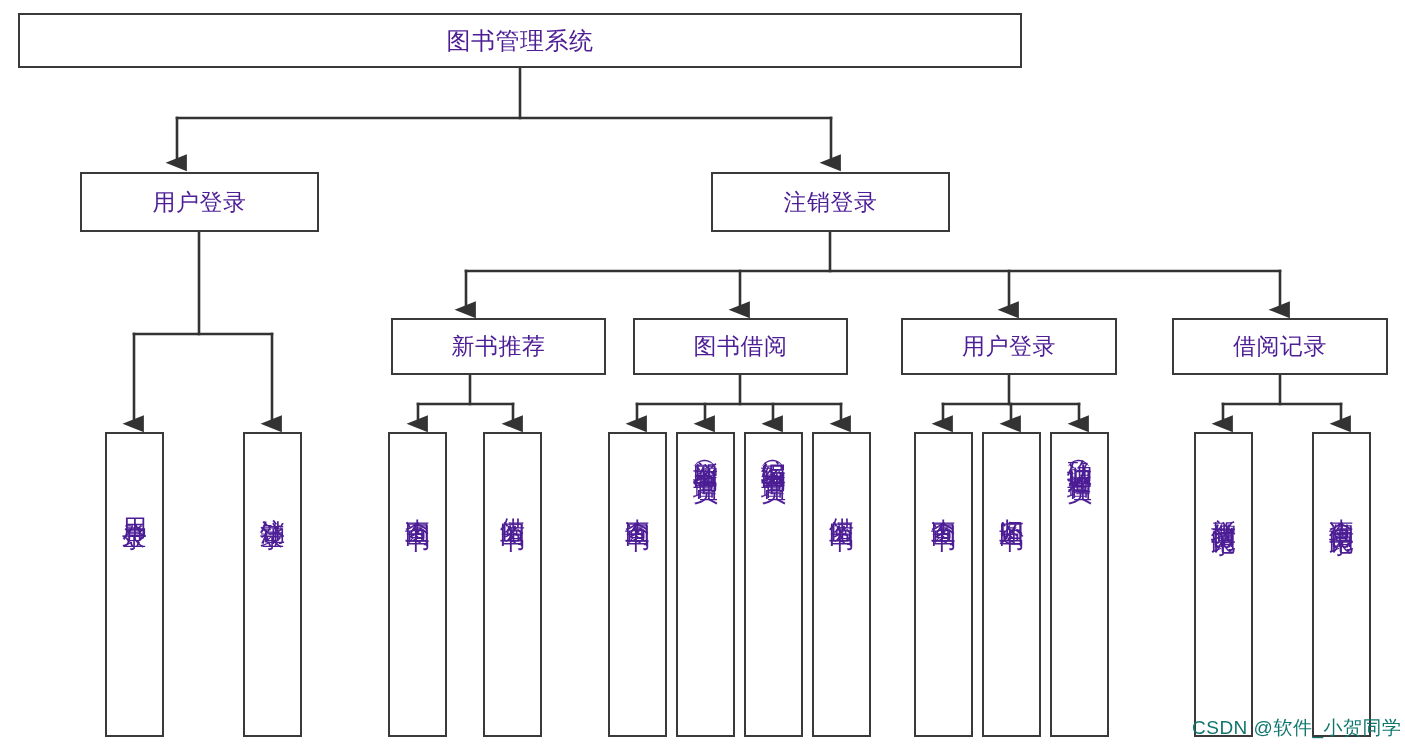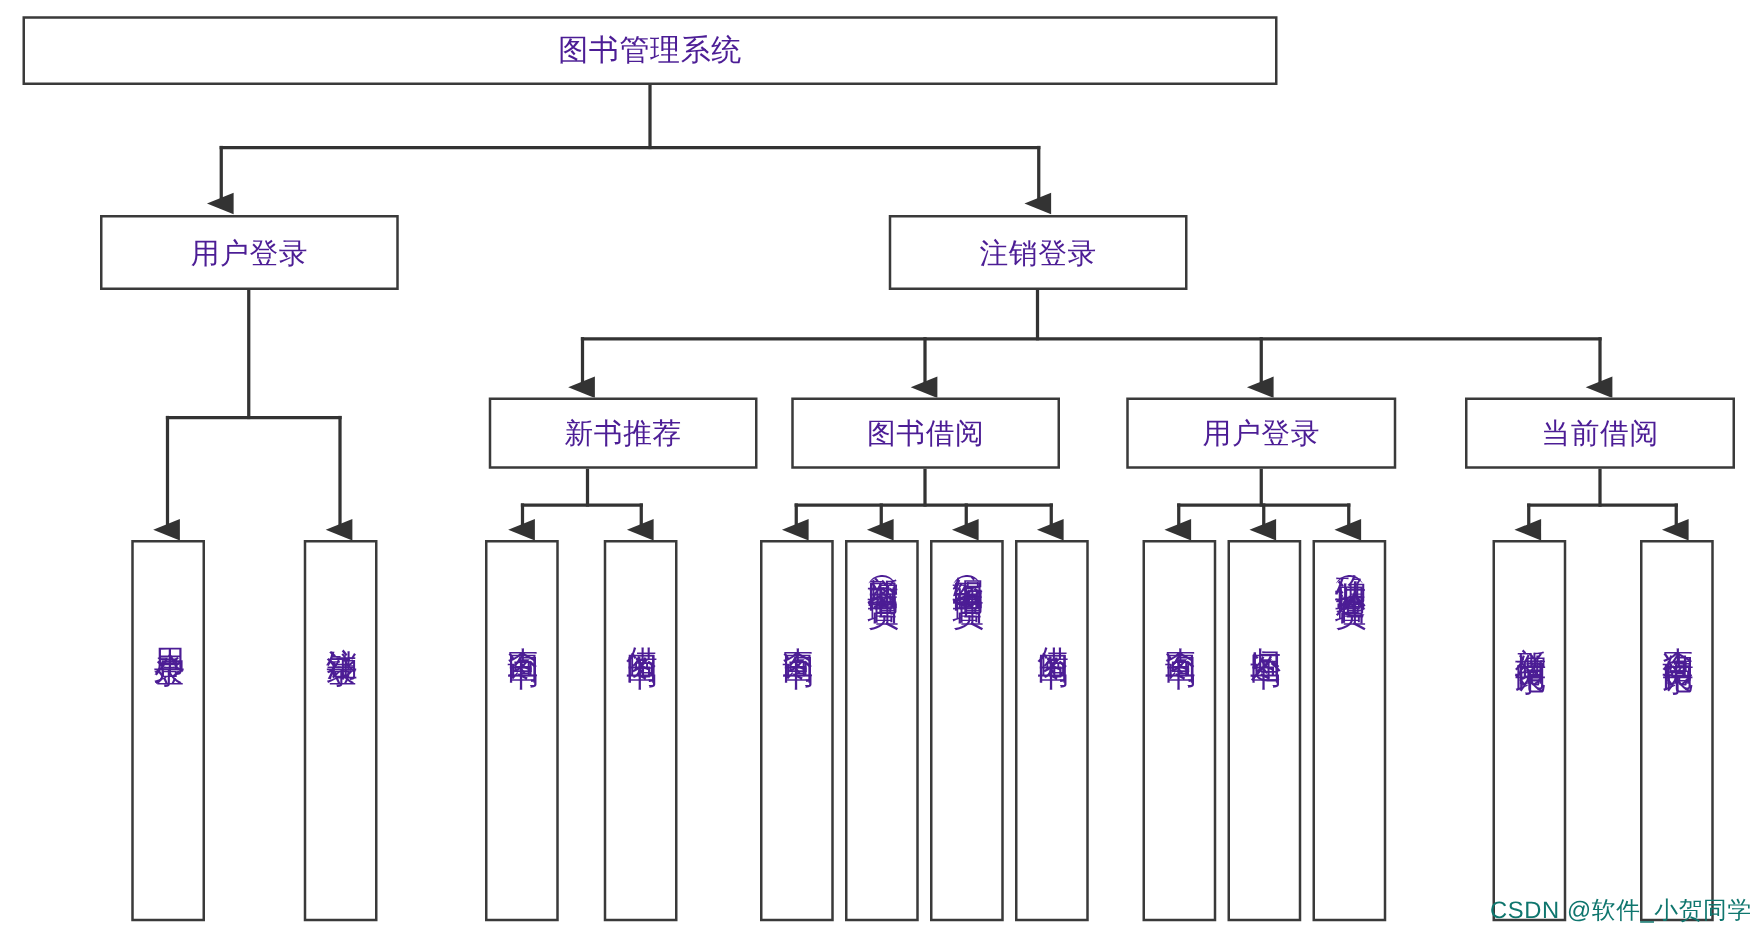--- a/index.html
+++ b/index.html
@@ -144,21 +144,21 @@
   <div class="node horiz" style="left:363px; top:318px; width:215px; height:57px;margin-left:28px;">
     <span class="label">新书推荐</span>
   </div>
   <div class="node horiz" style="left:633px; top:318px; width:215px; height:57px;">
     <span class="label">图书借阅</span>
   </div>
   <div class="node horiz" style="left:901px; top:318px; width:216px; height:57px;">
     <span class="label">用户登录</span>
   </div>
   <div class="node horiz" style="left:1172px; top:318px; width:216px; height:57px;">
-    <span class="label">当前借阅</span>
+    <span class="label">借阅记录</span>
   </div>
 
   <div class="node vert mid" style="left:105px; top:432px; width:59px; height:305px;">
     <span class="label">用户登录</span>
   </div>
   <div class="node vert mid" style="left:243px; top:432px; width:59px; height:305px;">
     <span class="label">注销登录</span>
   </div>
 
   <div class="node vert mid" style="left:388px; top:432px; width:59px; height:305px;">

